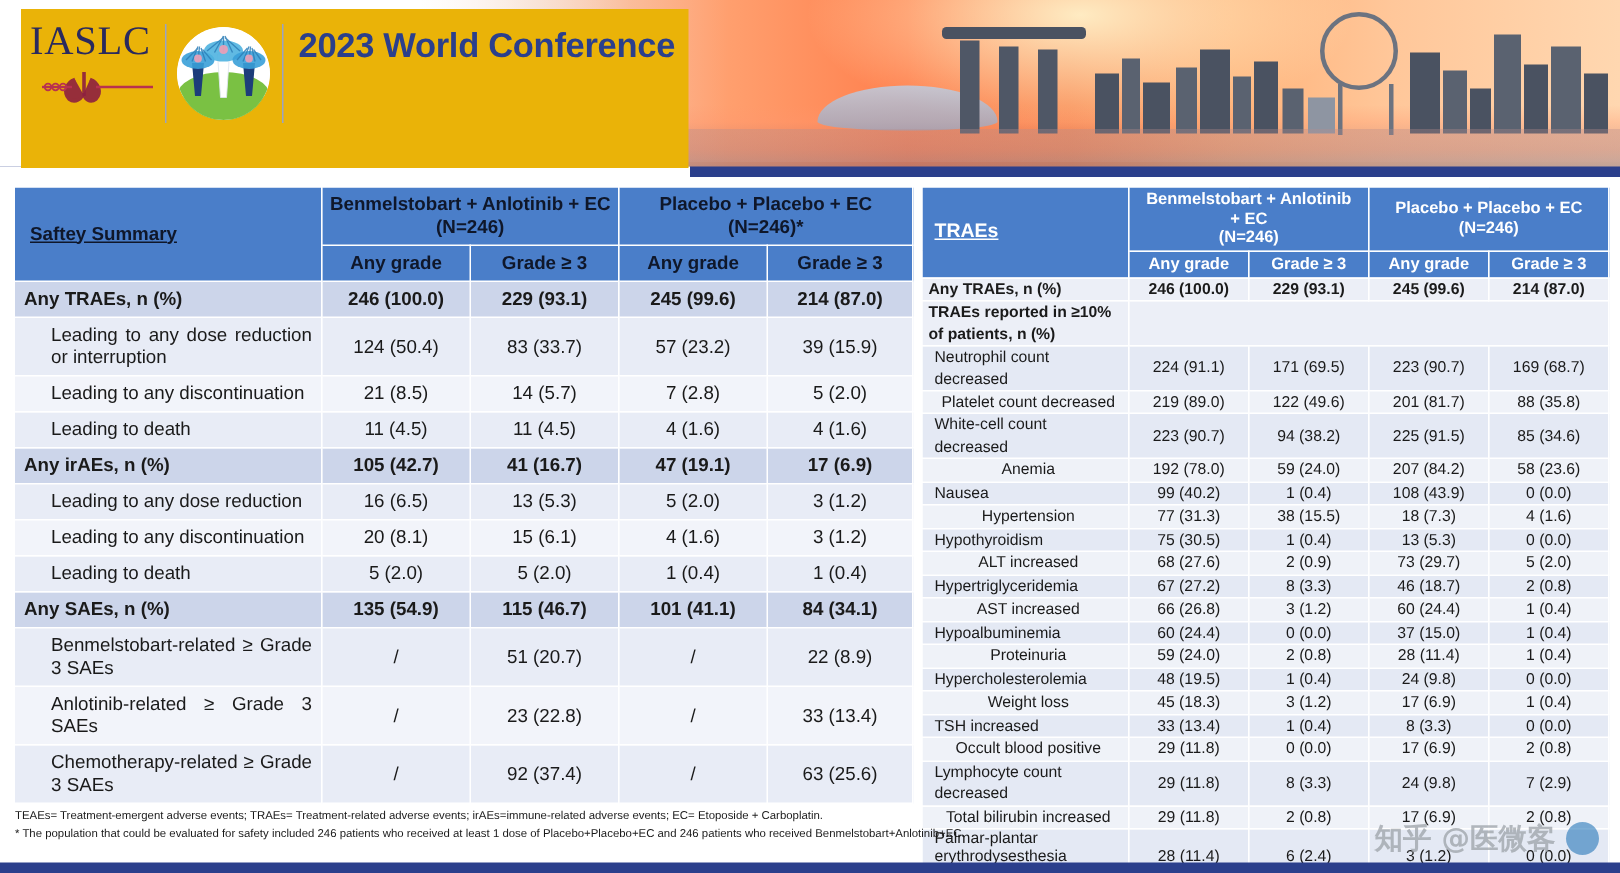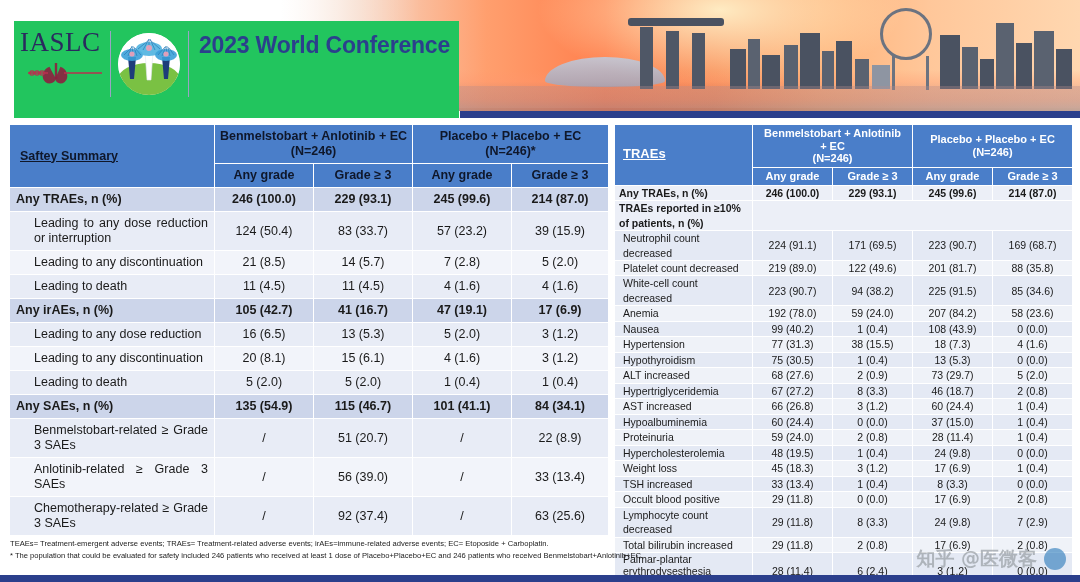--- a/index.html
+++ b/index.html
@@ -54,22 +54,22 @@
   .banner-blue-bar {
     position:absolute; left:0; bottom:0; width:1080px; height:7px;
     background:#2b3f8c;
   }
   .banner-blue-bar::after{
     content:""; position:absolute; left:0; top:0; width:460px; height:7px;
     background:#ffffff;
   }
 
   .logo-block {
-    position:absolute; left:14px; top:21px; width:445px; height:106px;
-    background:#22c55e; z-index:4;
+    position:absolute; left:14px; top:6px; width:445px; height:106px;
+    background:#eab308; z-index:4;
   }
   .iaslc-wrap { position:absolute; left:6px; top:8px; width:86px; height:70px; }
   .iaslc-text {
     font-family:"Liberation Serif", serif;
     font-size:27px; letter-spacing:.5px; color:#2a2a5e; font-weight:400;
     line-height:1;
   }
   .iaslc-mark { position:absolute; left:6px; top:30px; width:80px; height:30px; }
   .divider-v {
     position:absolute; width:1px; background:#9aa3c4;
@@ -137,21 +137,21 @@
   .right-table thead th.rowlabel {
     text-align:left; padding-left:8px; vertical-align:middle; font-size:13px;
   }
   .right-table thead th.rowlabel span { text-decoration:underline; }
   .right-table tbody td {
     font-size:10.5px; color:#1a1a1a; padding:0px 4px; line-height:1.38;
     height:14px;
   }
   .right-table tbody td.num { text-align:center; }
   .right-table tbody tr.shadeA td { background:#e4e9f4; }
-  .right-table tbody tr.shadeB td { background:#eff2f8; }
+  .right-table tbody tr.shadeB td { background:#eff2f8;text-align:center; }
   .right-table tbody tr.hdrrow td { background:#eceff7; font-weight:bold; }
   .r-indent { padding-left:8px !important; }
   .two-line td { height:26px; }
   .two-line .r-indent { line-height:1.15; }
 
   
   .footnotes {
     position:absolute; left:10px; top:538px; width:1060px;
   }
   .footnote {
@@ -376,21 +376,21 @@
         <tr class="shadeA">
           <td class="lbl-indent">Benmelstobart-related ≥ Grade 3 SAEs</td>
           <td class="num">/</td>
           <td class="num">51 (20.7)</td>
           <td class="num">/</td>
           <td class="num">22 (8.9)</td>
         </tr>
         <tr class="shadeB">
           <td class="lbl-indent">Anlotinib-related ≥ Grade 3 SAEs</td>
           <td class="num">/</td>
-          <td class="num">56 (39.0)</td>
+          <td class="num">23 (22.8)</td>
           <td class="num">/</td>
           <td class="num">33 (13.4)</td>
         </tr>
         <tr class="shadeA">
           <td class="lbl-indent">Chemotherapy-related ≥ Grade 3 SAEs</td>
           <td class="num">/</td>
           <td class="num">92 (37.4)</td>
           <td class="num">/</td>
           <td class="num">63 (25.6)</td>
         </tr>

